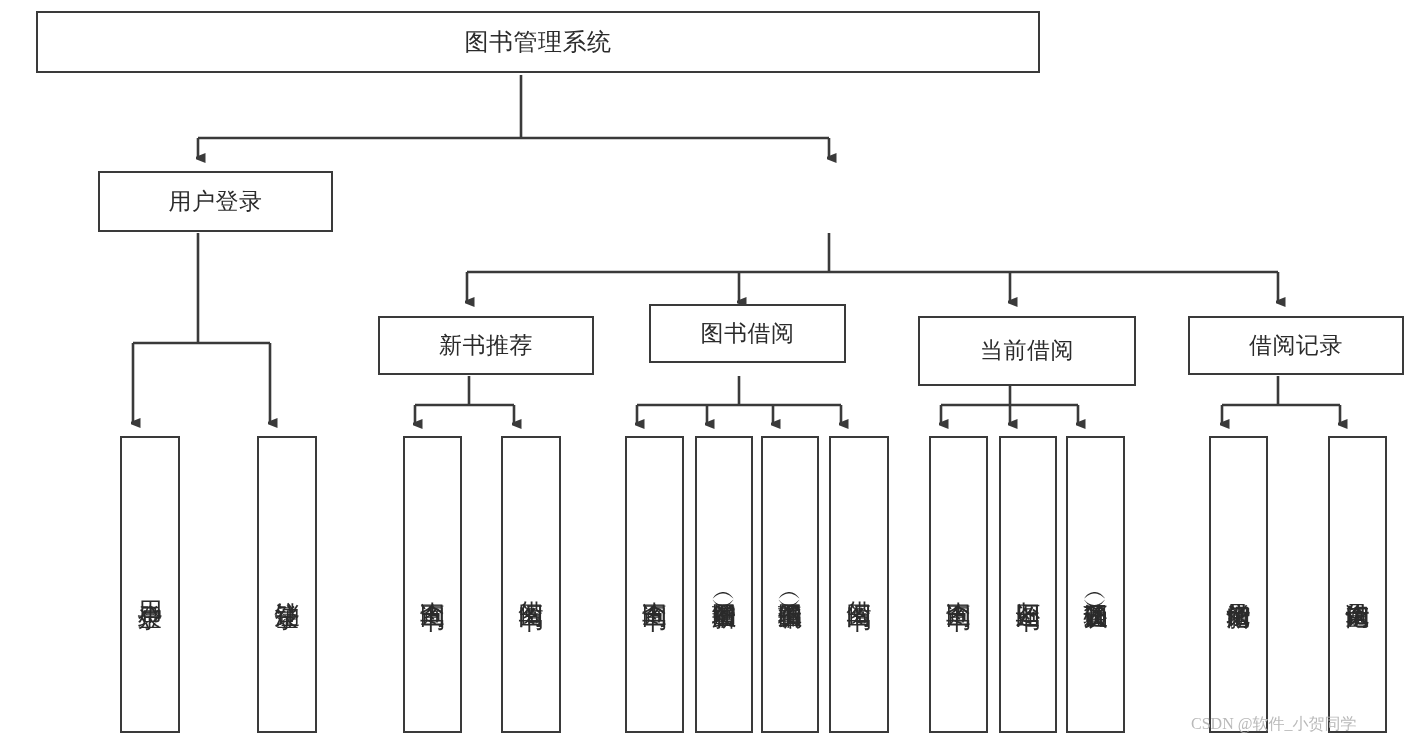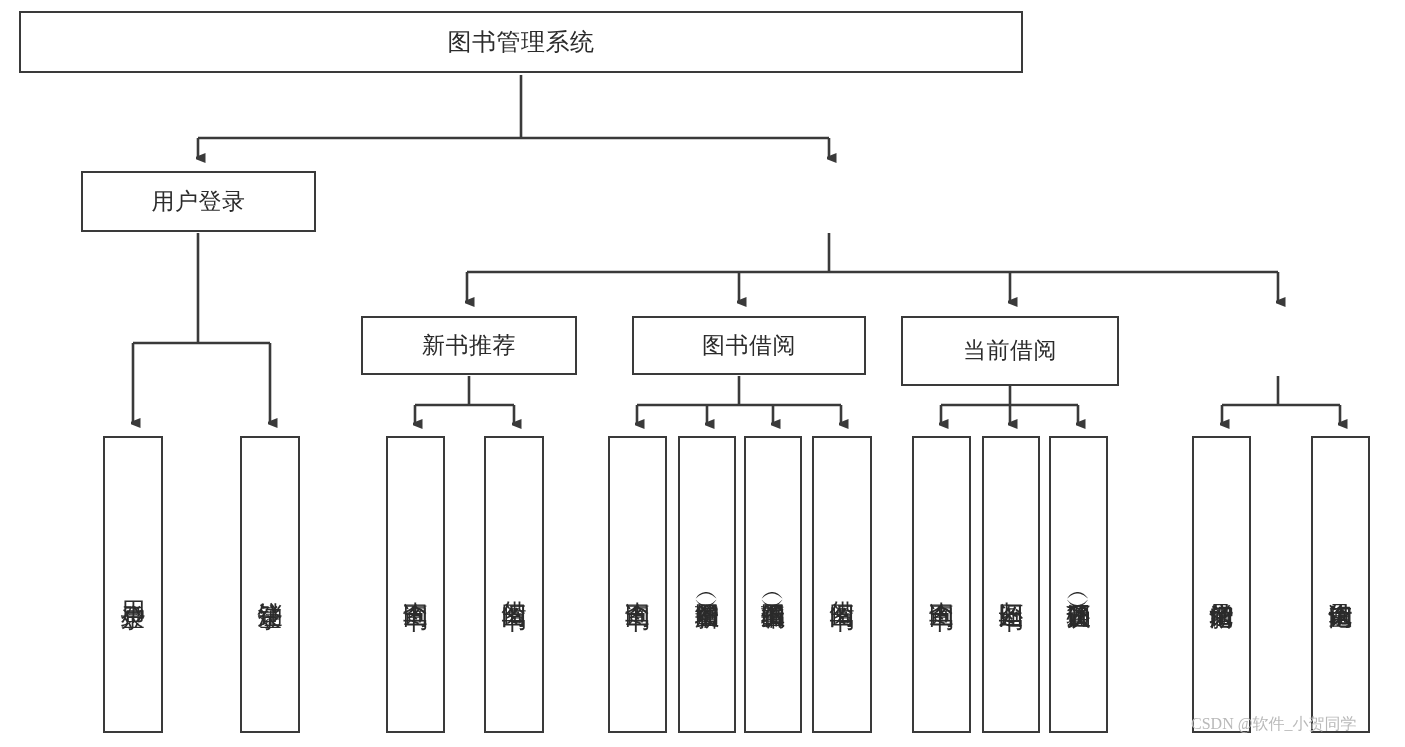--- a/index.html
+++ b/index.html
@@ -28,20 +28,21 @@
   .node {
     position: absolute;
     box-sizing: border-box;
     border: 2.5px solid #3a3a3a;
     background: #ffffff;
     display: flex;
     align-items: center;
     justify-content: center;
     color: #2b2b2b;
     z-index: 2;
+    margin-left: 17px;
   }
   .node .label {
     display: block;
     text-align: center;
     line-height: 1.18;
     letter-spacing: 0.5px;
   }
   
   .node.h .label {
     font-size: 23px;
@@ -138,26 +139,29 @@
     <span class="label">图书管理系统</span>
   </div>
 
   <div class="node h" style="left:81px; top:171px; width:235px; height:61px;">
     <span class="label">用户登录</span>
   </div>
 
   <div class="node h" style="left:361px; top:316px; width:216px; height:59px;">
     <span class="label">新书推荐</span>
   </div>
-  <div class="node h" style="left:632px; top:316px; width:234px; height:59px;">
+  <div class="node h" style="left:632px; top:304px; width:197px; height:59px;">
     <span class="label">图书借阅</span>
   </div>
   <div class="node h" style="left:901px; top:316px; width:218px; height:70px;">
     <span class="label">当前借阅</span>
   </div>
+  <div class="node h" style="left:1171px; top:316px; width:216px; height:59px;">
+    <span class="label">借阅记录</span>
+  </div>
 
   <div class="node v" style="left:103px; top:436px; width:60px; height:297px;">
     <span class="label">用户登录</span>
   </div>
   <div class="node v" style="left:240px; top:436px; width:60px; height:297px;">
     <span class="label">注销登录</span>
   </div>
 
   <div class="node v" style="left:386px; top:436px; width:59px; height:297px;">
     <span class="label">查询图书</span>

